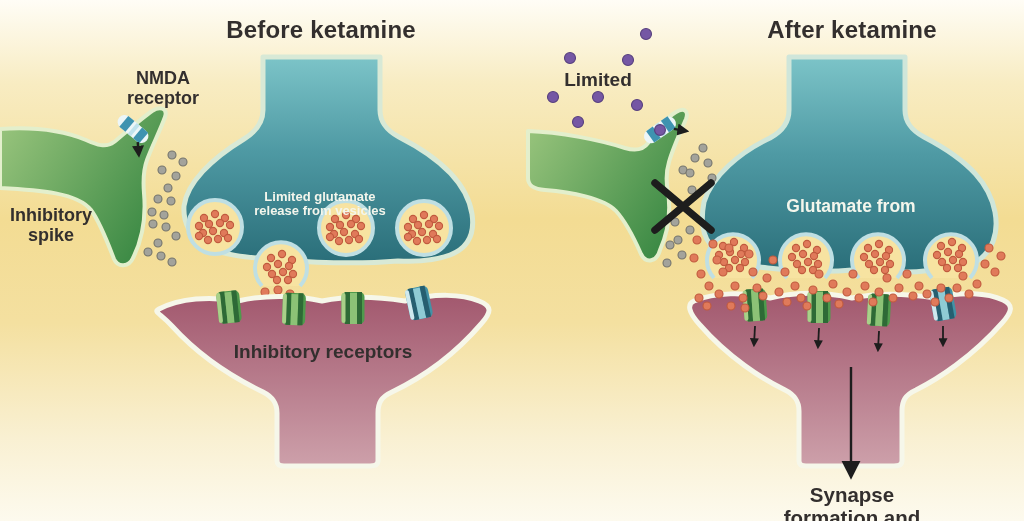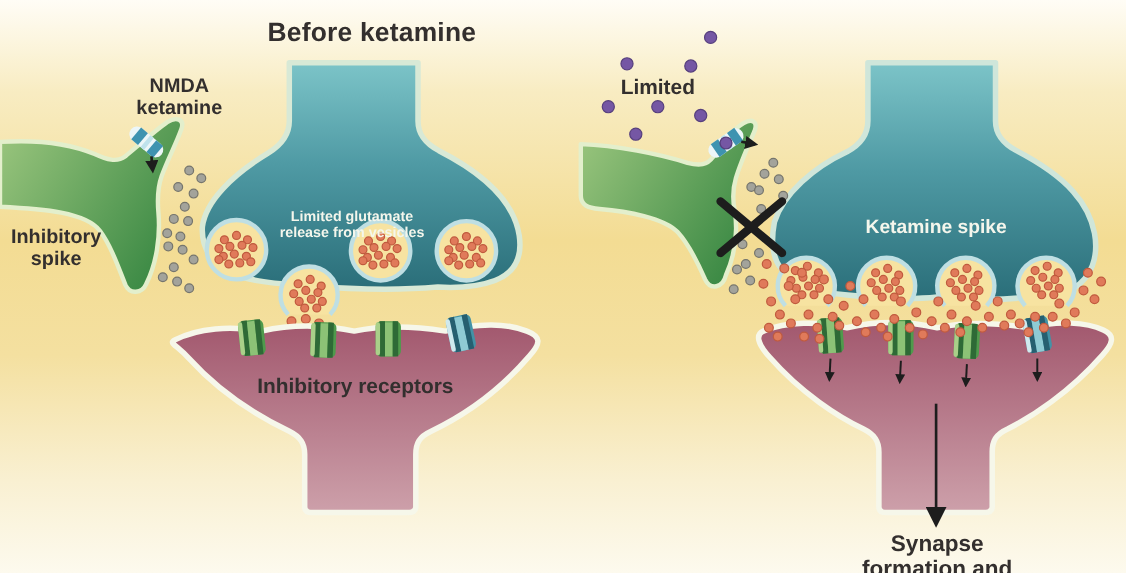--- a/index.html
+++ b/index.html
@@ -321,25 +321,26 @@
         <circle cx="969" cy="294" r="4" fill="#e07a5a" stroke="#c05a3e" stroke-width="1.1"></circle>
         <circle cx="977" cy="284" r="4" fill="#e07a5a" stroke="#c05a3e" stroke-width="1.1"></circle>
         <circle cx="985" cy="264" r="4" fill="#e07a5a" stroke="#c05a3e" stroke-width="1.1"></circle>
         <circle cx="989" cy="248" r="4" fill="#e07a5a" stroke="#c05a3e" stroke-width="1.1"></circle>
         <circle cx="995" cy="272" r="4" fill="#e07a5a" stroke="#c05a3e" stroke-width="1.1"></circle>
         <circle cx="1001" cy="256" r="4" fill="#e07a5a" stroke="#c05a3e" stroke-width="1.1"></circle>
       </g>
   <line x1="851" y1="367" x2="851" y2="476" stroke="#1d1d1d" stroke-width="2.4" marker-end="url(#arrowL)"></line>
 </svg>
 
-<div class="lbl title" style="left:321px;top:17px;margin-left:17px;">Before ketamine</div>
+<div class="lbl title" style="left:321px;top:17px;">Before ketamine</div>
+<div class="lbl title" style="left:852px;top:17px;">After ketamine</div>
 <div class="lbl" style="left:163px;top:69px;font-size:18px;">NMDA
-ketamine</div>
+receptor</div>
 <div class="lbl" style="left:51px;top:206px;font-size:18px;">Inhibitory
 spike</div>
 <div class="lbl light" style="left:320px;top:150px;font-size:13px;margin-top:40px;">Limited glutamate
 release from vesicles</div>
 <div class="lbl" style="left:323px;top:342px;font-size:19px;">Inhibitory receptors</div>
 <div class="lbl" style="left:598px;top:70px;font-size:19px;">Limited</div>
-<div class="lbl light" style="left:851px;top:197px;font-size:17.5px;">Ketamine spike</div>
+<div class="lbl light" style="left:851px;top:197px;font-size:17.5px;">Glutamate from</div>
 <div class="lbl" style="left:852px;top:484px;font-size:20.5px;">Synapse formation and strengthening</div>
 
 </div>
 
 </body></html>

